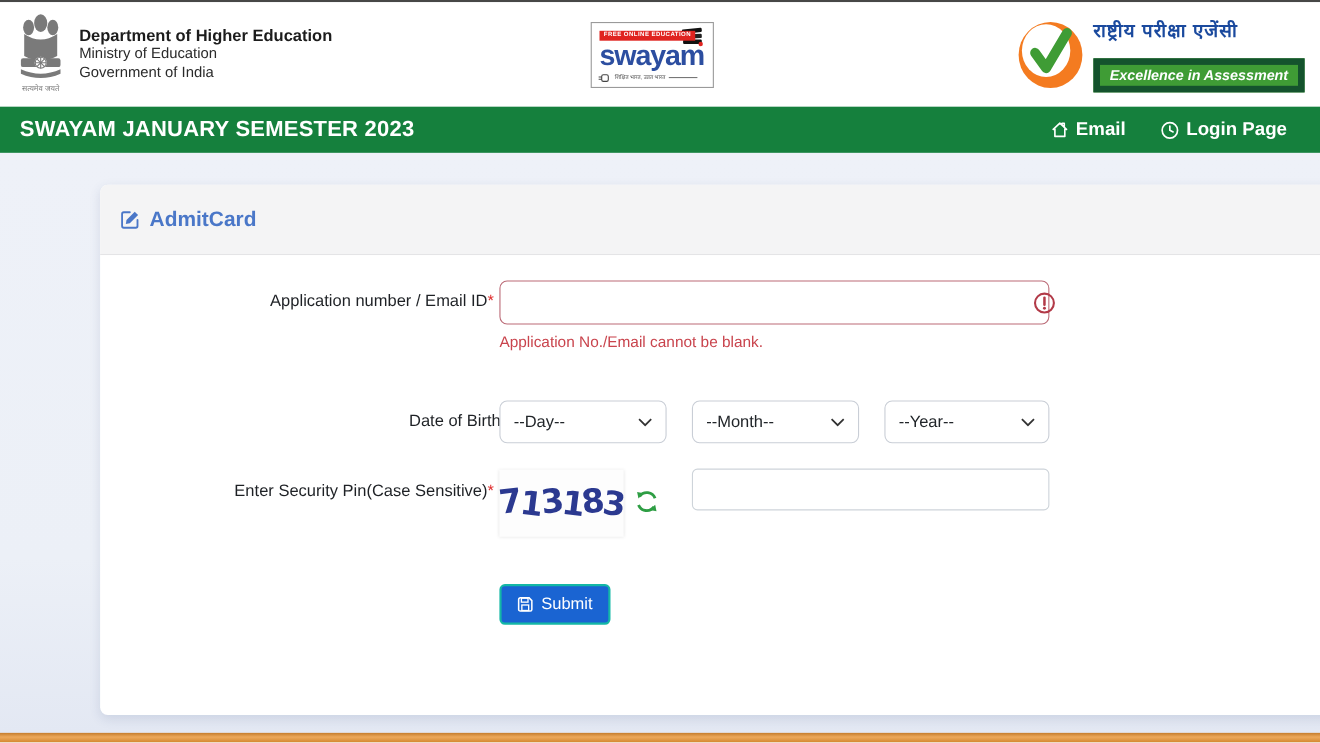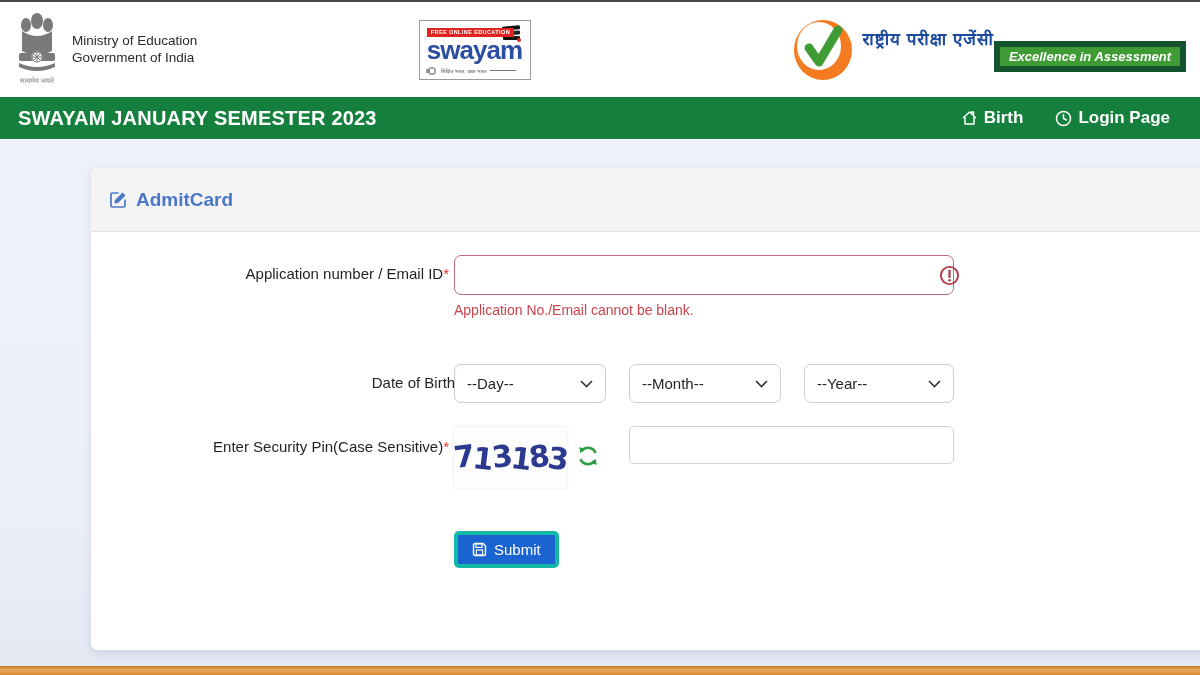--- a/index.html
+++ b/index.html
@@ -33,21 +33,21 @@
     color:#2c4ea0; letter-spacing:-1px;
   }
   .swayam-books { position:absolute; right:6px; top:3px; }
   .swayam-bottom {
     position:absolute; left:6px; bottom:4px; display:flex; align-items:center; gap:3px;
     font-size:5px; color:#555; white-space:nowrap;
   }
   .swayam-bottom .rule { display:inline-block; width:26px; height:1px; background:#777; }
 
   .nta-block { display:flex; align-items:center; gap:8px; }
-  .nta-text { display:flex; flex-direction:row; align-items:flex-start; }
+  .nta-text { display:flex; flex-direction:column; align-items:flex-start; }
   .nta-hindi { font-size:17px; font-weight:bold; color:#1b4a9e; letter-spacing:1px; }
   .nta-eng { font-size:20px; font-weight:bold; color:#1b4a9e; margin-top:-1px; letter-spacing:.2px; }
   .nta-banner {
     margin-top:14px; background:#3f9c35; border:6px solid #14532d; color:#fff;
     font-size:13px; font-style:italic; font-weight:bold; padding:2px 9px;
   }
 
   
   .navbar {
     height:42px; background:#15803d; display:flex; align-items:center;
@@ -110,21 +110,21 @@
   }
   .refresh-btn { position:absolute; left:486px; top:277px; width:22px; height:22px; cursor:pointer; }
   .input-pin {
     position:absolute; left:538px; top:258px; width:325px; height:38px;
     border:1px solid #ced4da; border-radius:5px; padding:0 12px; font-size:15px;
     color:#212529; outline:none; font-family:"Liberation Sans", sans-serif;
   }
 
   .submit-btn {
     position:absolute; left:363px; top:363px; height:37px; padding:0 14px;
-    background:#1a64d2; border:4px solid #14b8a6; border-radius:5px;
+    background:#1a64d2; border:2px solid #14b8a6; border-radius:5px;
     color:#fff; font-size:15px; font-weight:500; display:flex; align-items:center; gap:7px;
     cursor:pointer; font-family:"Liberation Sans", sans-serif;
   }
 
   
   .bottombar {
     height:9px;
     background:linear-gradient(180deg,#c27a2a 0%,#eda85a 45%,#d3872f 100%);
   }
 </style>
@@ -149,20 +149,21 @@
         <circle cx="23" cy="46" r="5" fill="none"></circle>
         <line x1="23" y1="41" x2="23" y2="51"></line>
         <line x1="18" y1="46" x2="28" y2="46"></line>
         <line x1="19.5" y1="42.5" x2="26.5" y2="49.5"></line>
         <line x1="26.5" y1="42.5" x2="19.5" y2="49.5"></line>
       </g>
       <path d="M5 52 Q23 60 41 52 L41 56 Q23 64 5 56 Z" fill="#7a7a7a"></path>
       <text x="23" y="72" text-anchor="middle" font-size="7" fill="#7a7a7a">सत्यमेव जयते</text>
     </svg>
     <div class="gov-text">
+      <div class="l1">Department of Higher Education</div>
       <div class="l2">Ministry of Education</div>
       <div class="l3">Government of India</div>
     </div>
   </div>
 
   <div class="swayam-box">
     <svg class="swayam-books" width="26" height="20" viewBox="0 0 26 20">
       <rect x="4" y="2" width="18" height="4" rx="1" fill="#111" transform="rotate(-6 13 4)"></rect>
       <rect x="3" y="7" width="19" height="4" rx="1" fill="#222" transform="rotate(-3 13 9)"></rect>
       <rect x="5" y="12" width="17" height="4" rx="1" fill="#111"></rect>
@@ -195,21 +196,21 @@
 
 </header>
 
 <nav class="navbar">
   <div class="navbar-title">SWAYAM JANUARY SEMESTER 2023</div>
   <div class="nav-links">
     <div class="nav-link">
       <svg width="17" height="17" viewBox="0 0 17 17">
         <path d="M2 8 L8.5 2 L15 8 M4 7 v7 h9 v-7 M10.5 3.5 v-1.5 h2 v3.5" fill="none" stroke="#fff" stroke-width="1.5" stroke-linejoin="round"></path>
       </svg>
-      <span>Birth</span>
+      <span>Email</span>
     </div>
     <div class="nav-link">
       <svg width="17" height="17" viewBox="0 0 17 17">
         <circle cx="8.5" cy="8.5" r="7" fill="none" stroke="#fff" stroke-width="1.5"></circle>
         <path d="M8.5 4.5 V8.5 L11.5 10" fill="none" stroke="#fff" stroke-width="1.5" stroke-linecap="round"></path>
       </svg>
       <span>Login Page</span>
     </div>
   </div>
 </nav>

